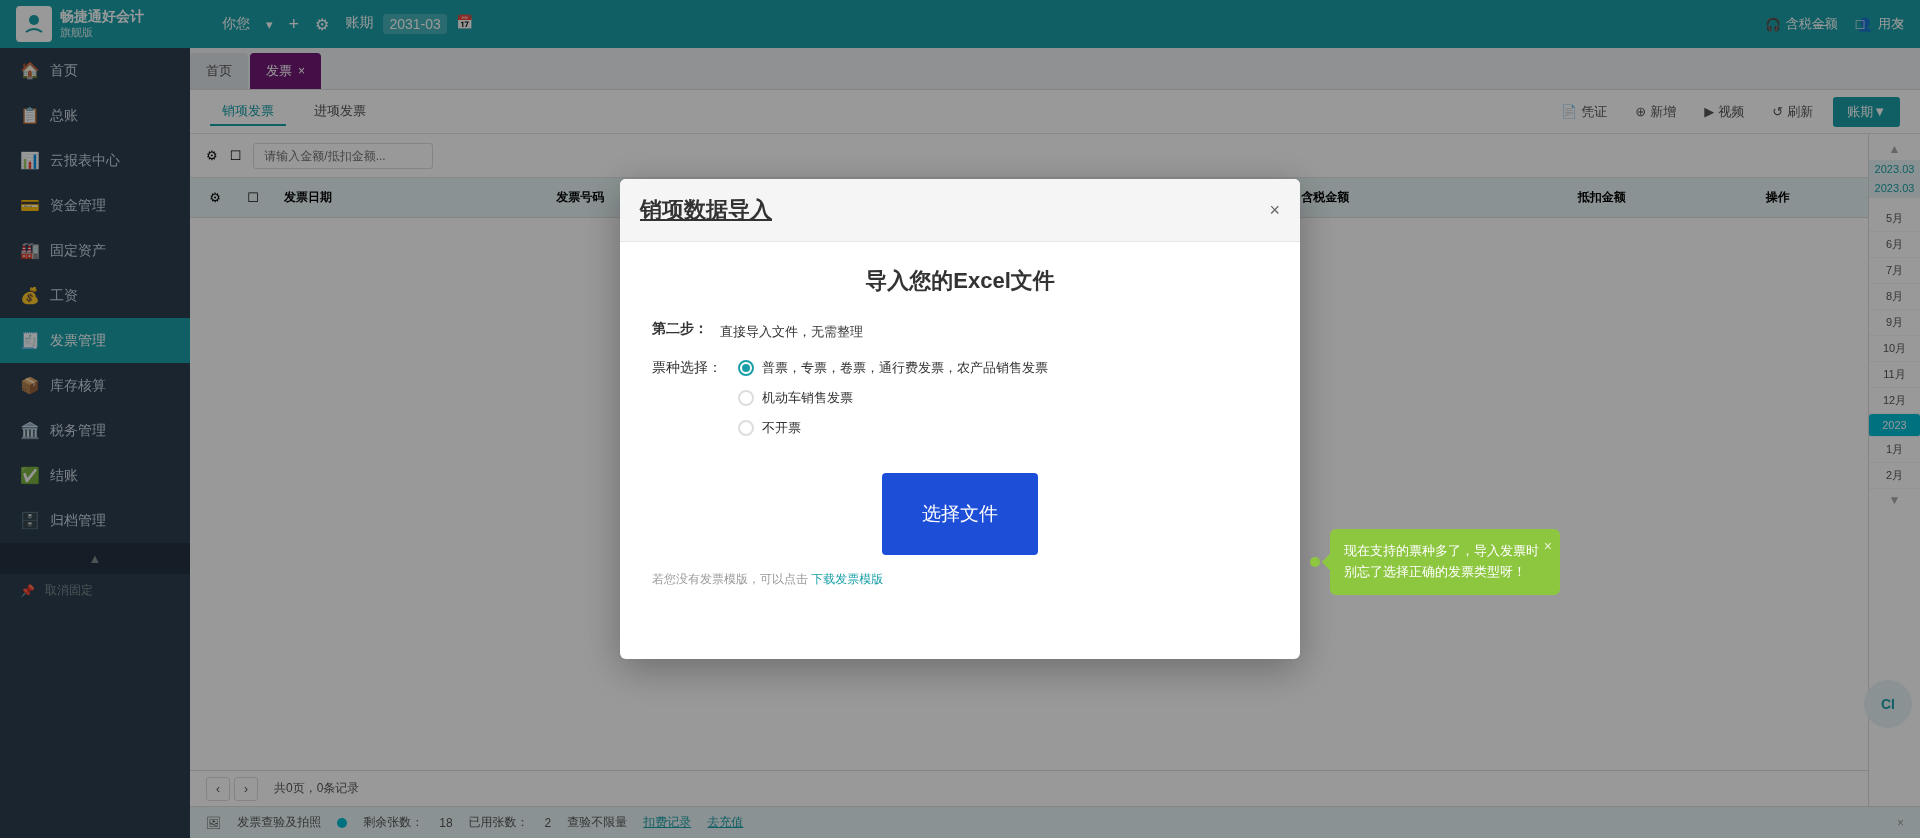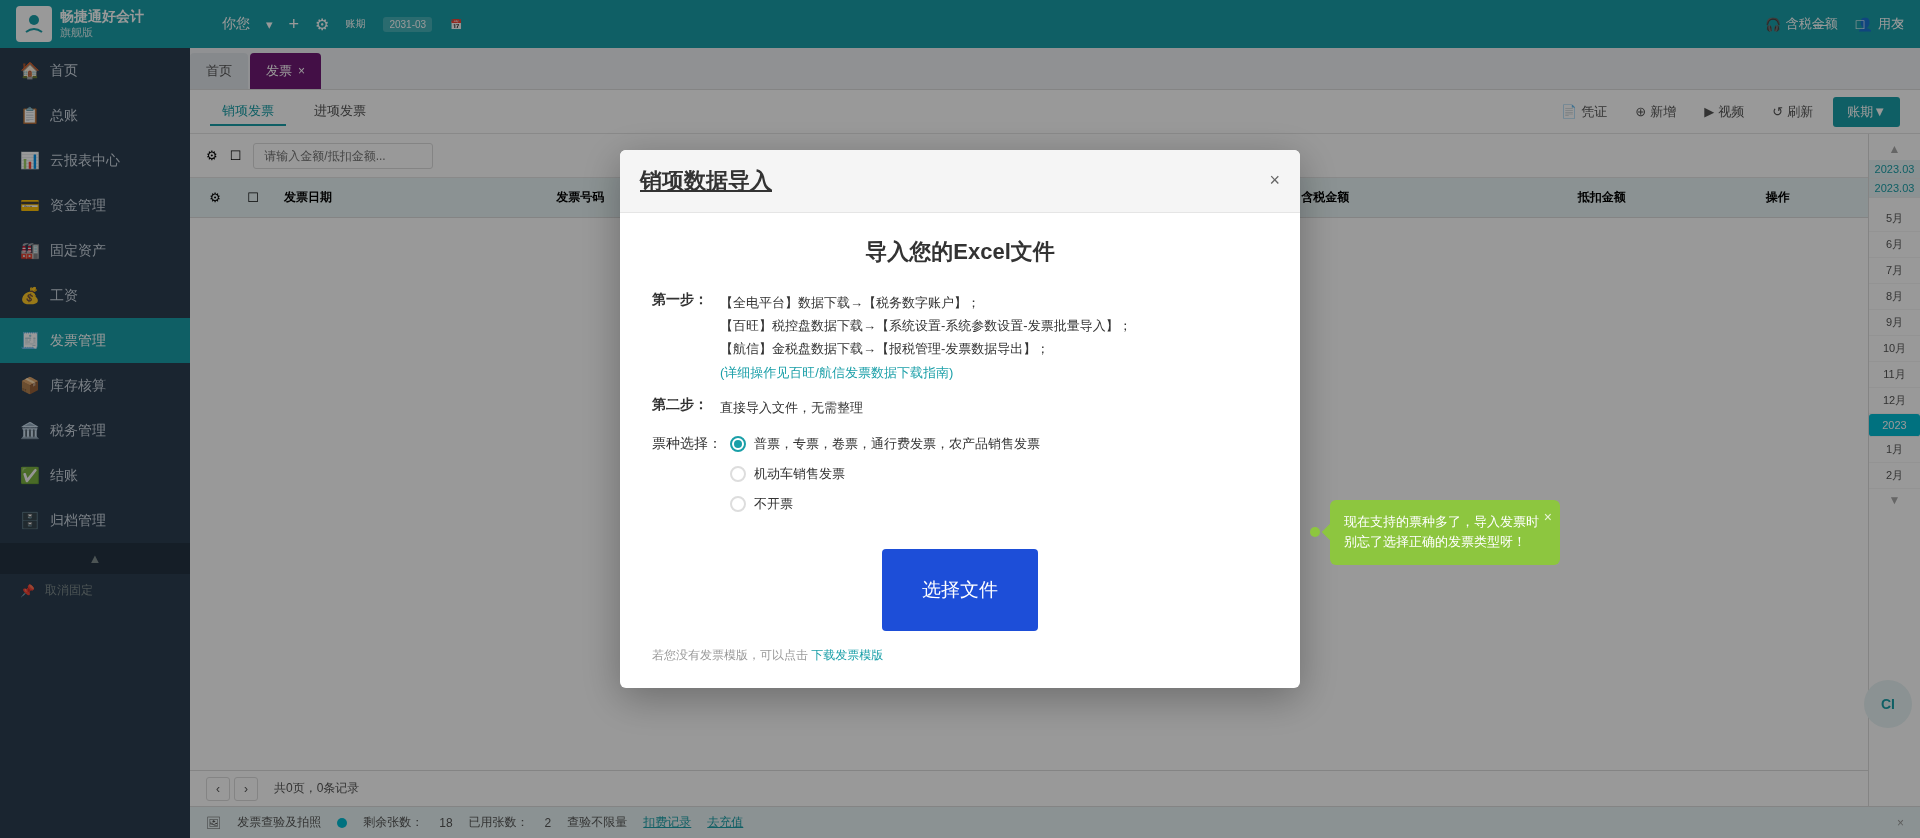--- a/index.html
+++ b/index.html
@@ -30,21 +30,21 @@
     .logo-text { color: white; font-size: 14px; font-weight: bold; line-height: 1.2; }
     .logo-sub { color: rgba(255,255,255,0.8); font-size: 11px; }
     .top-header-nav {
       display: flex; align-items: center; gap: 16px; flex: 1;
       padding-left: 16px;
     }
     .nav-company { color: white; font-size: 14px; }
     .nav-arrow { color: white; }
     .nav-plus { color: white; font-size: 18px; cursor: pointer; }
     .nav-gear { color: white; font-size: 16px; cursor: pointer; }
-    .nav-period { color: white; font-size: 10px; display: flex; align-items: center; gap: 18px; }
+    .nav-period { color: white; font-size: 14px; display: flex; gap: 10px; }
     .nav-period-badge { background: rgba(255,255,255,0.2); border-radius: 3px; padding: 2px 6px; }
     .top-header-right {
       display: flex; align-items: center; gap: 20px;
     }
     .header-service { color: white; font-size: 13px; display: flex; align-items: center; gap: 4px; cursor: pointer; }
     .header-user { color: white; font-size: 13px; display: flex; align-items: center; gap: 4px; cursor: pointer; }
 
     
     .sidebar {
       position: fixed;
@@ -535,39 +535,28 @@
 
 <div class="overlay">
   <div class="modal">
     <div class="modal-header">
       <span class="modal-title">销项数据导入</span>
       <span class="modal-close">×</span>
     </div>
     <div class="modal-body">
       <div class="modal-main-title">导入您的Excel文件</div>
 
-      <div class="step-row">
-        <span class="step-label">第一步：</span>
-        <div class="step-content">
-          <div>【全电平台】数据下载→【税务数字账户】；</div>
-          <div>【百旺】税控盘数据下载→【系统设置-系统参数设置-发票批量导入】；</div>
-          <div>【航信】金税盘数据下载→【报税管理-发票数据导出】；</div>
-          <div>
-            <span class="link">(详细操作见百旺/航信发票数据下载指南)</span>
-          </div>
-        </div>
-      </div>
 
       <div class="step-row" style="margin-top:12px;">
         <span class="step-label">第二步：</span>
         <div class="step-content">直接导入文件，无需整理</div>
       </div>
 
       <div class="ticket-selection" style="margin-top:16px;">
-        <div style="display:flex; align-items:flex-start; gap:0; margin-bottom:12px;">
+        <div style="display:flex; align-items:flex-start; gap:8px; margin-bottom:12px;">
           <span style="font-size:14px; color:#333; white-space:nowrap; margin-right:8px;">票种选择：</span>
           <div>
 
             <div class="radio-option">
               <div class="radio-circle selected">
                 <div class="radio-inner"></div>
               </div>
               <span>普票，专票，卷票，通行费发票，农产品销售发票</span>
             </div>
 

